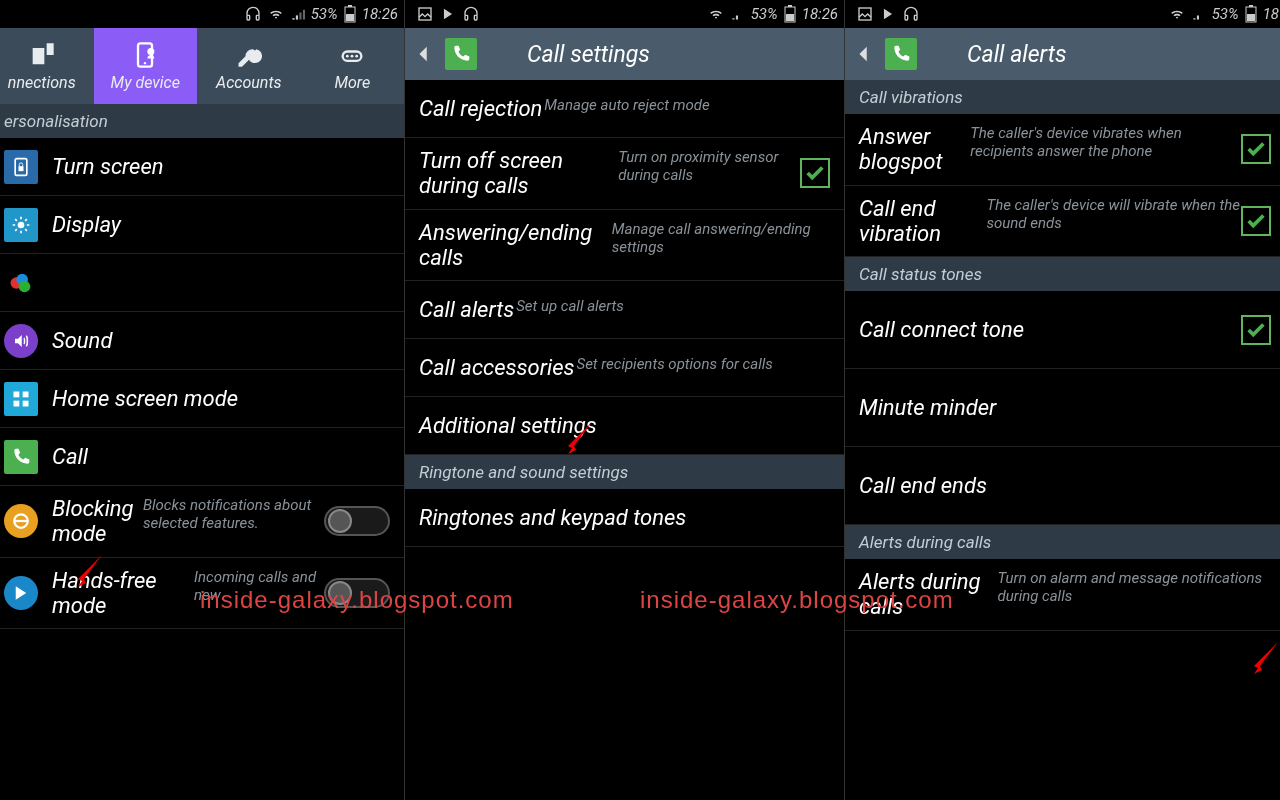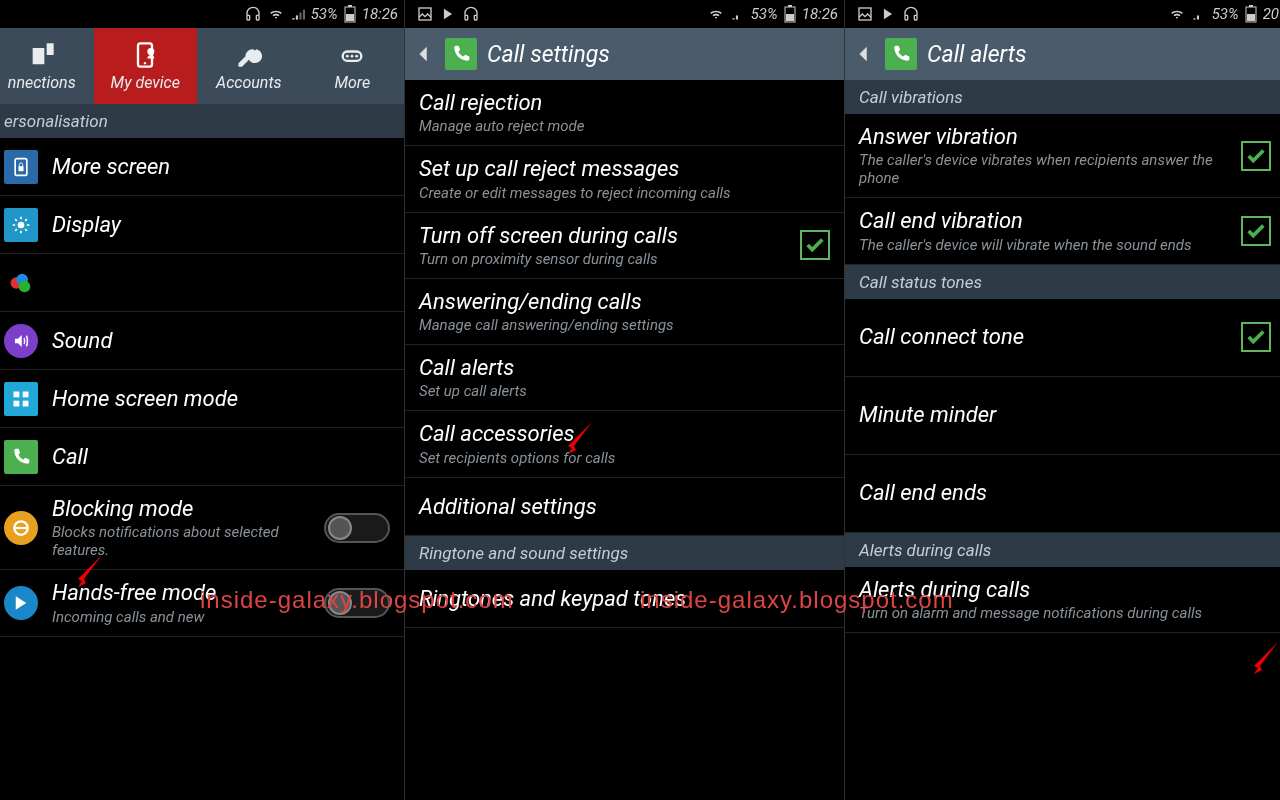--- a/index.html
+++ b/index.html
@@ -10,34 +10,34 @@
   .p1 { width:415px; margin-left:-10px; }
   .p2 { width:440px; }
   .p3 { width:440px; }
   
   .statusbar { height:28px; background:#000; display:flex; align-items:center; justify-content:flex-end; gap:6px; padding:0 6px; font-size:15px; color:#ccc; }
   .statusbar .left { display:flex; gap:8px; margin-right:auto; padding-left:6px; }
   .sb-icon { display:inline-flex; align-items:center; justify-content:center; }
   
   .tabs { display:flex; background:#3c4b5a; height:76px; }
   .tab { flex:1; display:flex; flex-direction:column; align-items:center; justify-content:center; gap:4px; font-size:16px; color:#e8ecef; cursor:pointer; }
-  .tab.active { background:#b91c1c; }
+  .tab.active { background:#8b5cf6; }
   .tab svg { width:28px; height:28px; }
   
   .shdr { height:52px; background:#4a5b6b; display:flex; align-items:center; gap:10px; padding:0 8px; }
   .shdr .back { width:22px; height:22px; }
   .shdr .phoneicon { width:32px; height:32px; background:#4CAF50; display:flex; align-items:center; justify-content:center; border-radius:2px; }
-  .shdr .title { font-size:23px; color:#fff; }
+  .shdr .title { font-size:23px; color:#fff;margin-left:40px; }
   
   .section { background:#2e3b47; color:#c4cdd4; font-size:17px; padding:7px 14px; }
   
   .list { flex:1; display:flex; flex-direction:column; }
   .row { display:flex; align-items:center; padding:10px 14px; border-bottom:1px solid #222; min-height:58px; cursor:pointer; }
   .row .ricon { width:34px; height:34px; margin-right:14px; display:flex; align-items:center; justify-content:center; border-radius:2px; }
-  .row .rtxt { flex:1; display:flex; flex-direction:column; gap:2px; }
+  .row .rtxt { flex:1; display:flex; flex-direction:row; gap:2px; }
   .row .rtitle { font-size:22px; color:#fff; line-height:1.15; }
   .row .rsub { font-size:15px; color:#8a9299; line-height:1.2; }
   .row .ctrl { margin-left:auto; }
   .chk { width:30px; height:30px; border:2px solid #777; display:flex; align-items:center; justify-content:center; }
   .chk.on { border-color:#5fb65f; }
   .chk.on svg { stroke:#4CAF50; }
   .toggle { width:66px; height:30px; border-radius:15px; background:#1a1a1a; border:2px solid #555; position:relative; }
   .toggle .knob { position:absolute; width:24px; height:24px; border-radius:50%; background:#555; top:1px; border:2px solid #888; }
   .toggle.off .knob { left:2px; }
   .ptr { position:absolute; width:36px; height:36px; pointer-events:none; z-index:5; }
@@ -116,21 +116,21 @@
   <div class="list">
     <div class="row">
       <span class="ricon" style="background:#2b6aa8">
             <svg width="20" height="20" viewBox="0 0 24 24" fill="#fff">
               <rect x="5" y="2" width="14" height="20" rx="2" fill="none" stroke="#fff" stroke-width="2"></rect>
               <rect x="9" y="11" width="6" height="6"></rect>
               <path d="M10 11v-2a2 2 0 014 0v2" fill="none" stroke="#fff"></path>
             </svg>
           </span>
       <div class="rtxt">
-            <span class="rtitle">More screen</span>
+            <span class="rtitle">Turn screen</span>
           </div>
     </div>
     <div class="row">
       <span class="ricon" style="background:#2196c9">
             <svg width="20" height="20" viewBox="0 0 24 24" fill="#fff">
               <circle cx="12" cy="12" r="4"></circle>
               <path d="M12 2v3M12 19v3M2 12h3M19 12h3M5 5l2 2M17 17l2 2M5 19l2-2M17 7l2-2" stroke="#fff" stroke-width="2"></path>
             </svg>
           </span>
       <div class="rtxt">
@@ -271,26 +271,20 @@
   </div>
   <div class="list">
     <div class="row">
           <div class="rtxt">
             <span class="rtitle">Call rejection</span>
             <span class="rsub">Manage auto reject mode</span>
           </div>
         </div>
     <div class="row">
           <div class="rtxt">
-            <span class="rtitle">Set up call reject messages</span>
-            <span class="rsub">Create or edit messages to reject incoming calls</span>
-          </div>
-        </div>
-    <div class="row">
-          <div class="rtxt">
             <span class="rtitle">Turn off screen during calls</span>
             <span class="rsub">Turn on proximity sensor during calls</span>
           </div>
       <div class="ctrl">
             <div class="chk on">
               <svg width="22" height="22" viewBox="0 0 24 24" fill="none" stroke-width="4">
                 <path d="M4 12l5 5 11-11"></path>
               </svg>
             </div>
           </div>
@@ -360,37 +354,37 @@
           </svg>
         </span>
     <span>53%</span>
     <span class="sb-icon">
           <svg width="12" height="18" viewBox="0 0 12 18" fill="#ccc">
             <rect x="1" y="2" width="10" height="15" stroke="#ccc" fill="none"></rect>
             <rect x="4" y="0" width="4" height="2"></rect>
             <rect x="2" y="9" width="8" height="7"></rect>
           </svg>
         </span>
-    <span>20</span>
+    <span>18</span>
   </div>
   <div class="shdr">
     <span class="back"><svg width="22" height="22" viewBox="0 0 24 24" fill="#ddd">
             <path d="M15 4l-8 8 8 8z"></path>
           </svg></span>
     <span class="phoneicon">
           <svg width="20" height="20" viewBox="0 0 24 24" fill="#fff">
             <path d="M6 2c-1 0-2 1-2 2 0 9 7 16 16 16 1 0 2-1 2-2v-3l-5-2-2 2c-3-1-5-3-6-6l2-2-2-5z"></path>
           </svg>
         </span>
     <span class="title">Call alerts</span>
   </div>
   <div class="section">Call vibrations</div>
   <div class="row">
         <div class="rtxt">
-          <span class="rtitle">Answer vibration</span>
+          <span class="rtitle">Answer blogspot</span>
           <span class="rsub">The caller's device vibrates when recipients answer the phone</span>
         </div>
     <div class="ctrl">
           <div class="chk on">
             <svg width="22" height="22" viewBox="0 0 24 24" fill="none" stroke-width="4">
               <path d="M4 12l5 5 11-11"></path>
             </svg>
           </div>
         </div>
       </div>

